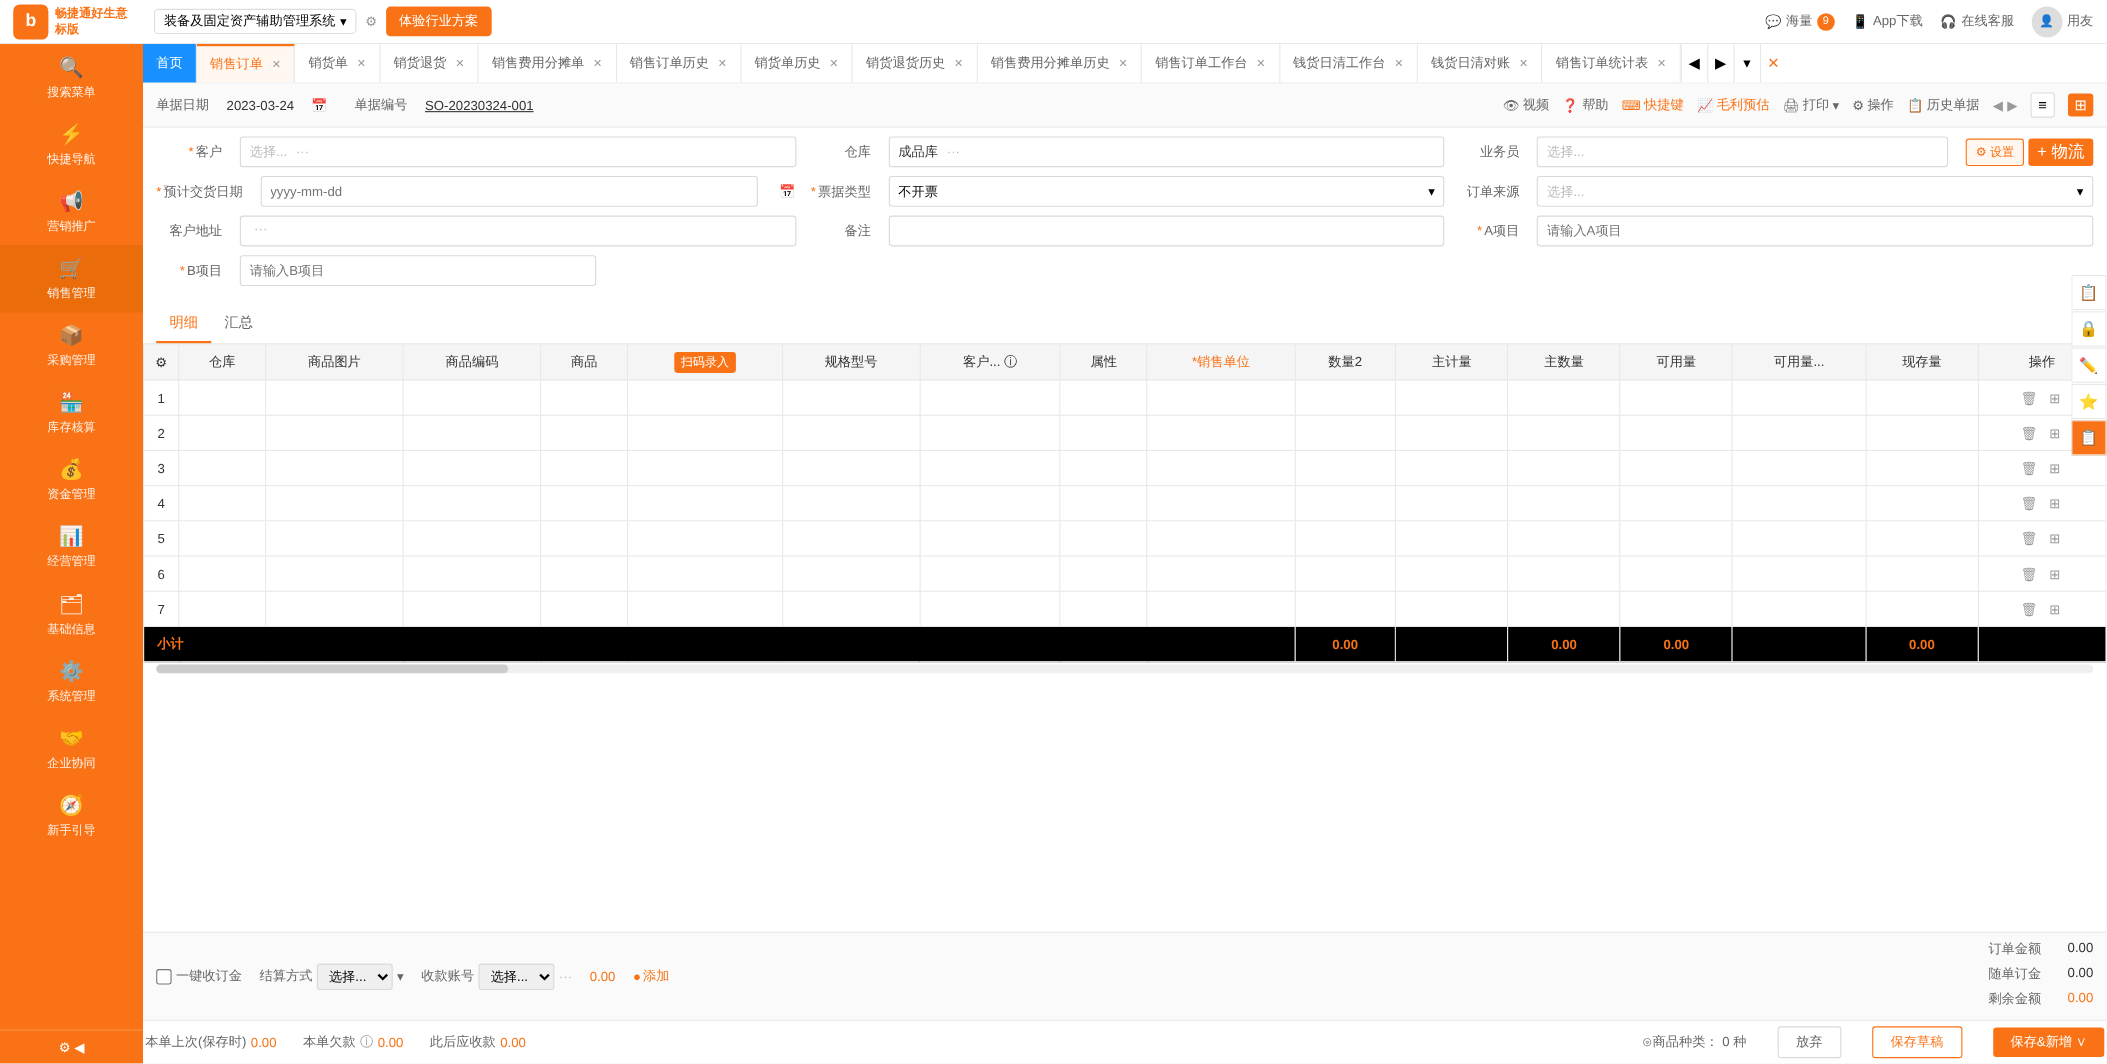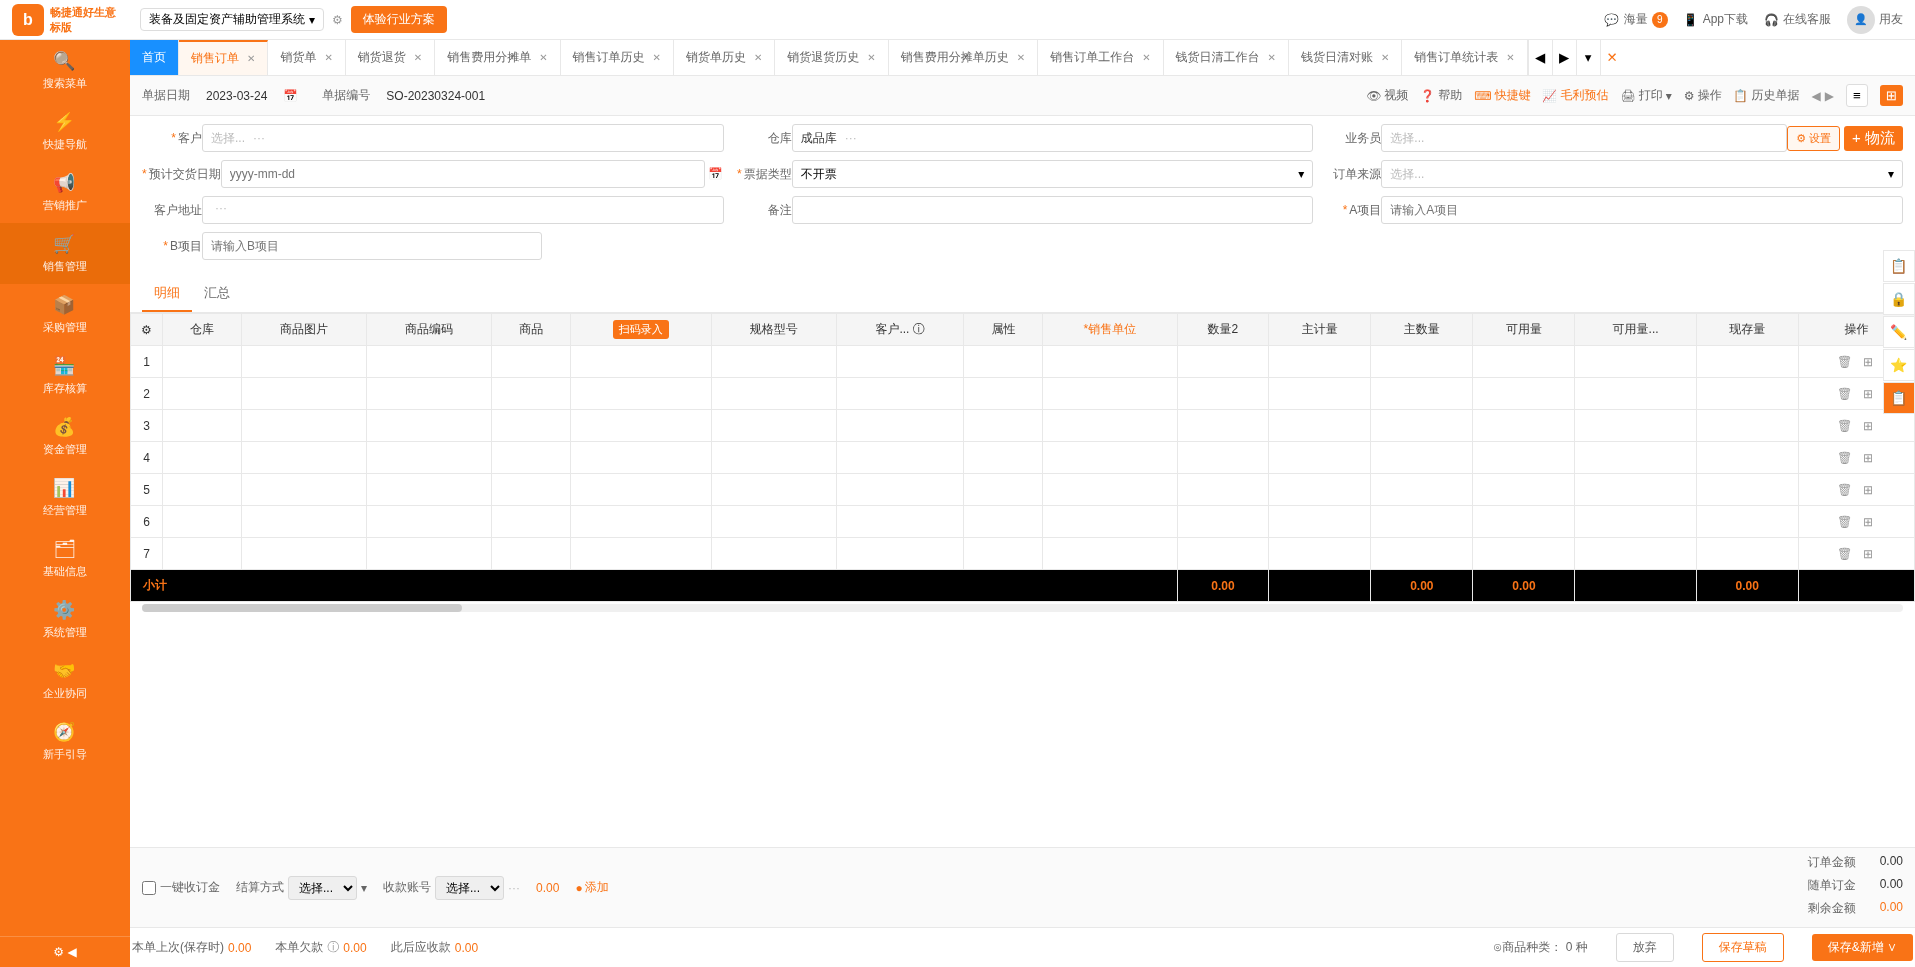--- a/index.html
+++ b/index.html
@@ -38,21 +38,21 @@
     .tab-nav-btn { width: 24px; height: 36px; display: flex; align-items: center; justify-content: center; cursor: pointer; border: none; background: #fff; border-left: 1px solid #e8e8e8; flex-shrink: 0; }
 
     
     .form-header { padding: 8px 12px; background: #fafafa; border-bottom: 1px solid #e8e8e8; display: flex; align-items: center; gap: 16px; flex-shrink: 0; }
     .form-action-btn { display: flex; align-items: center; gap: 3px; font-size: 12px; color: #666; cursor: pointer; }
     .form-action-btn.orange { color: #f97316; }
 
     
     .form-body { padding: 8px 12px; flex-shrink: 0; }
     .form-row { display: flex; align-items: center; margin-bottom: 8px; gap: 8px; }
-    .form-field { display: flex; align-items: center; gap: 0; flex: 1; }
+    .form-field { display: flex; align-items: center; gap: 16px; flex: 1; }
     .field-label { color: #666; font-size: 12px; white-space: nowrap; min-width: 60px; text-align: right; }
     .field-label.required::before { content: '*'; color: #f97316; margin-right: 2px; }
     .field-input { flex: 1; border: 1px solid #d9d9d9; border-radius: 3px; padding: 4px 8px; font-size: 12px; color: #333; background: #fff; height: 28px; }
     .field-input.placeholder { color: #bbb; }
     .field-select { display: flex; align-items: center; border: 1px solid #d9d9d9; border-radius: 3px; padding: 4px 8px; font-size: 12px; background: #fff; height: 28px; cursor: pointer; gap: 4px; flex: 1; }
     .more-btn { color: #bbb; cursor: pointer; padding: 0 4px; }
 
     
     .detail-tabs { display: flex; border-bottom: 1px solid #e8e8e8; padding: 0 12px; flex-shrink: 0; background: #fff; }
     .detail-tab { padding: 8px 12px; cursor: pointer; font-size: 13px; color: #666; border-bottom: 2px solid transparent; }
@@ -258,21 +258,21 @@
         <button class="tab-nav-btn" style="color:#f97316;">✕</button>
       </div>
 
       <div class="main-content">
 
         <div class="form-header">
           <span style="color:#666;">单据日期</span>
           <span style="color:#333;font-weight:500;">2023-03-24</span>
           <span style="color:#999;cursor:pointer;">📅</span>
           <span style="color:#666;margin-left:8px;">单据编号</span>
-          <span style="color:#333;font-weight:500;">SO-20230324-001</span>
+          <span style="color:#333;font-weight:500;text-decoration:underline;">SO-20230324-001</span>
           <div style="margin-left:auto;display:flex;align-items:center;gap:12px;">
             <div class="form-action-btn">
               <span>👁</span>
               <span>视频</span>
             </div>
             <div class="form-action-btn">
               <span>❓</span>
               <span>帮助</span>
             </div>
             <div class="form-action-btn orange">

